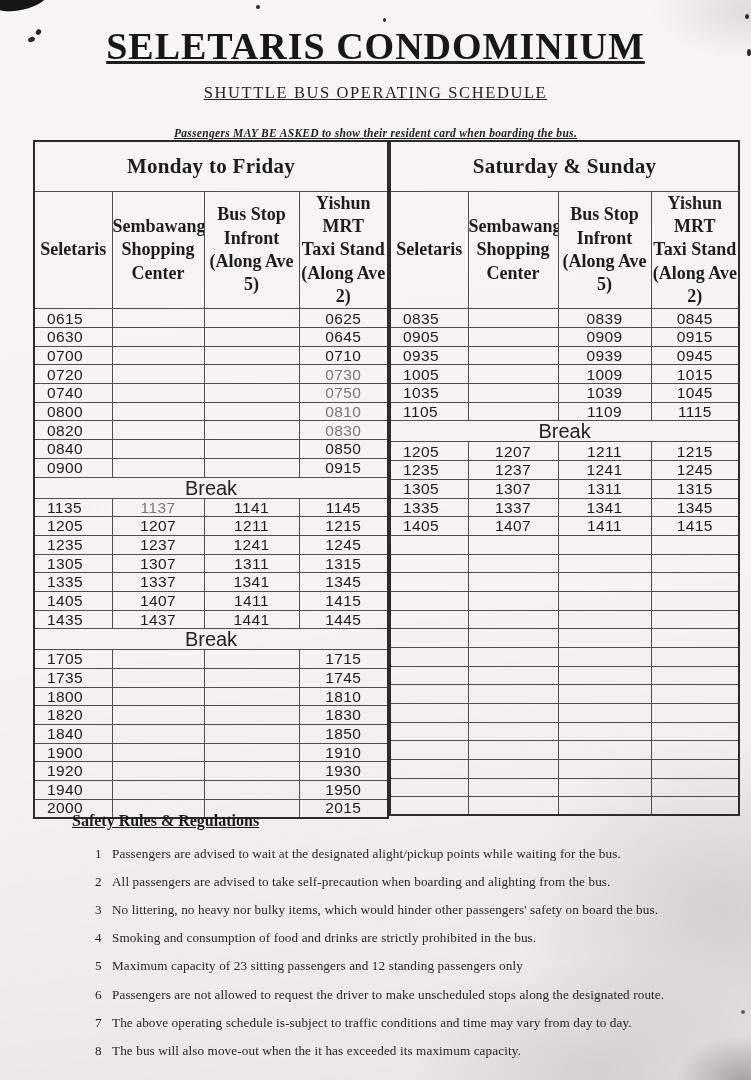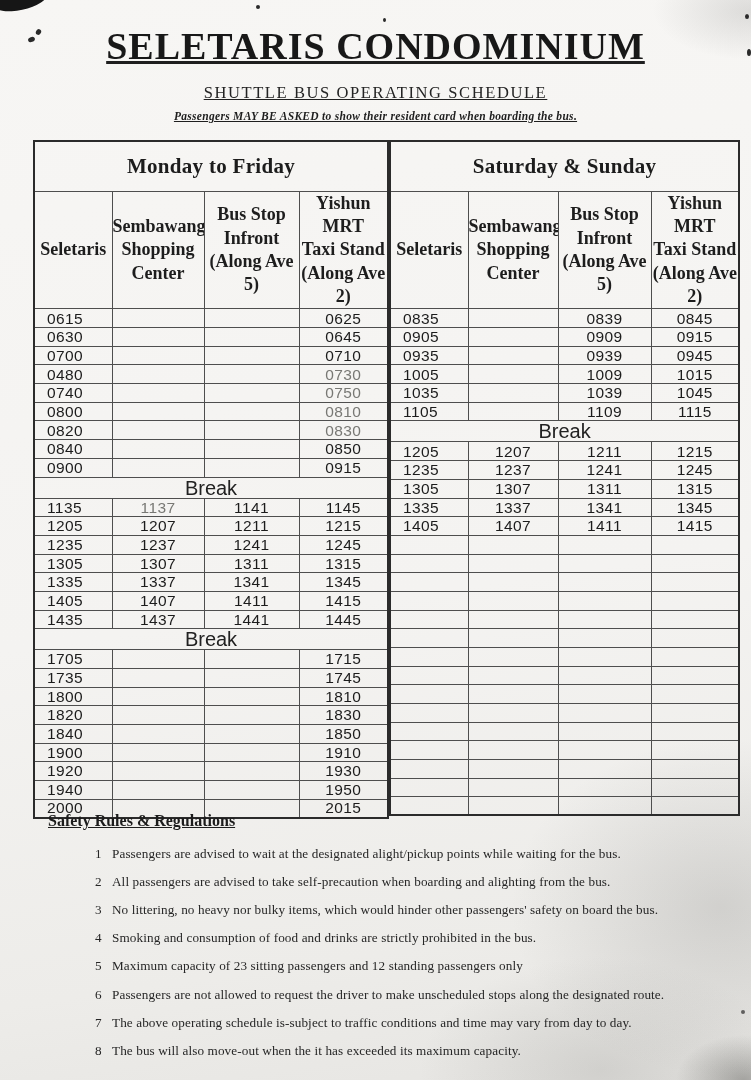--- a/index.html
+++ b/index.html
@@ -35,21 +35,21 @@
   .title{
     margin:0;padding-top:26px;
     font-size:38px;font-weight:bold;letter-spacing:1px;
     color:#181818;line-height:1.1;
   }
   .subtitle{
     margin-top:15px;
     font-size:16.5px;letter-spacing:1.6px;color:#242424;
   }
   .note{
-    margin-top:7px;
+    margin-top:24px;
     font-size:11.5px;font-weight:bold;font-style:italic;
     letter-spacing:0.3px;color:#1e1e1e;
   }
 
   .schedule-wrap{
     position:absolute;left:33px;top:140px;
     display:flex;align-items:flex-start;
   }
   table.sched{
     border-collapse:collapse;table-layout:fixed;
@@ -77,21 +77,21 @@
   }
   td.time-cell.col0{text-align:left;padding-left:12px;}
   td.time-cell.faded{color:#787874;}
   td.break-cell{
     font-family:"Liberation Sans",sans-serif;
     font-size:20px;text-align:center;color:#222;line-height:1;
   }
 
   .rules-section{position:absolute;left:0;top:812px;width:751px;}
   .rules-heading{
-    margin-left:48px;font-size:16px;font-weight:600;
+    margin-left:72px;font-size:16px;font-weight:600;
     text-decoration:underline;color:#1c1c1c;
   }
   .rules-list{margin:17px 30px 0 95px;}
   .rule-item{
     display:flex;font-size:13.2px;line-height:1.1;
     color:#262626;margin-bottom:13.6px;letter-spacing:0.1px;
   }
   .rule-num{flex:0 0 17px;}
   .rule-text{flex:1;}
 </style>
@@ -153,21 +153,21 @@
             <td class="time-cell col2"></td>
             <td class="time-cell col3">0645</td>
           </tr>
           <tr>
             <td class="time-cell col0">0700</td>
             <td class="time-cell col1"></td>
             <td class="time-cell col2"></td>
             <td class="time-cell col3">0710</td>
           </tr>
           <tr>
-            <td class="time-cell col0">0480</td>
+            <td class="time-cell col0">0720</td>
             <td class="time-cell col1"></td>
             <td class="time-cell col2"></td>
             <td class="time-cell col3 faded">0730</td>
           </tr>
           <tr>
             <td class="time-cell col0">0740</td>
             <td class="time-cell col1"></td>
             <td class="time-cell col2"></td>
             <td class="time-cell col3 faded">0750</td>
           </tr>

